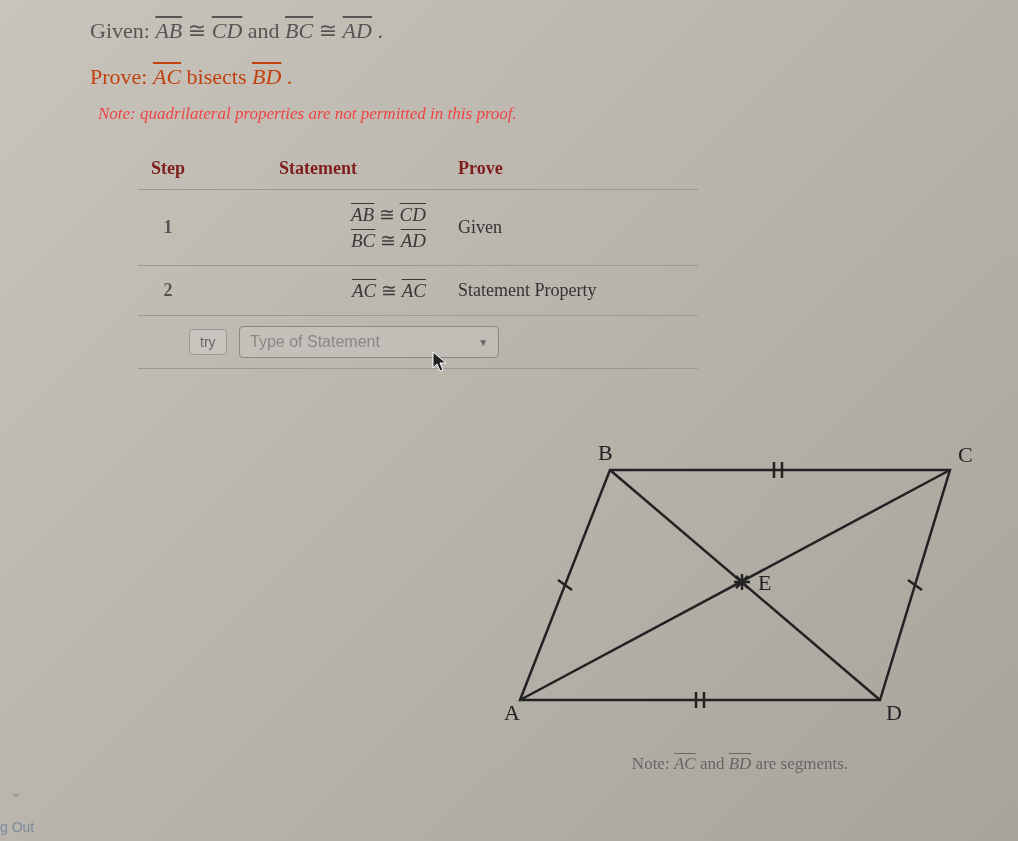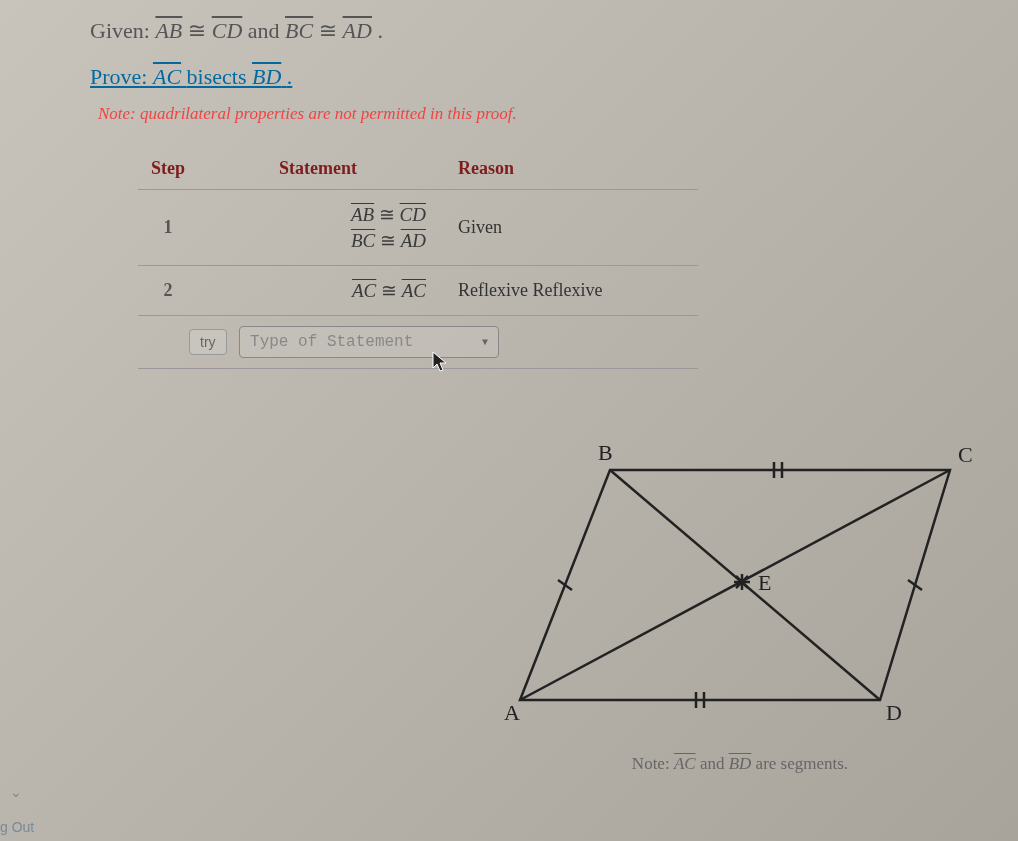--- a/index.html
+++ b/index.html
@@ -17,23 +17,22 @@
   .page {
     padding: 6px 20px 20px 90px;
   }
   .problem-text {
     font-size: 22px;
     color: #555;
     margin: 12px 0 18px 0;
   }
   .prove-text {
     font-size: 22px;
-    color: #0369a1;
+    color: #c2410c;
     margin: 20px 0 14px 0;
-    text-decoration: underline;
   }
   .note-text {
     font-size: 17px;
     color: #ef4444;
     font-style: italic;
     margin: 0 0 24px 8px;
   }
   .overline {
     text-decoration: overline;
     font-style: italic;
@@ -84,21 +83,21 @@
     border: 1px solid #888;
     border-radius: 4px;
     padding: 6px 10px;
     width: 260px;
     font-size: 16px;
     color: #888;
     background: rgba(255,255,255,0.1);
     cursor: pointer;
     margin-left: 8px;
     vertical-align: middle;
-    font-family: Liberation Mono, monospace;
+    font-family: Liberation Sans, sans-serif;
     position: relative;
   }
   .caret {
     font-size: 10px;
     color: #666;
   }
   .cursor-arrow {
     position: absolute;
     left: 192px;
     top: 24px;
@@ -157,21 +156,21 @@
     <span>.</span>
   </div>
 
   <div class="note-text">Note: quadrilateral properties are not permitted in this proof.</div>
 
   <table class="proof">
     <thead>
       <tr>
         <th class="col-step">Step</th>
         <th class="col-statement">Statement</th>
-        <th class="col-reason">Reason</th>
+        <th class="col-reason">Prove</th>
       </tr>
     </thead>
     <tbody>
       <tr>
         <td class="col-step">1</td>
         <td class="col-statement">
           <div class="statement-line">
             <span class="overline">AB</span>
             <span> ≅ </span>
             <span class="overline">CD</span>
@@ -186,21 +185,21 @@
       </tr>
       <tr>
         <td class="col-step">2</td>
         <td class="col-statement">
           <div class="statement-line">
             <span class="overline">AC</span>
             <span> ≅ </span>
             <span class="overline">AC</span>
           </div>
         </td>
-        <td class="col-reason">Reflexive Reflexive</td>
+        <td class="col-reason">Statement Property</td>
       </tr>
       <tr class="try-row">
         <td colspan="3">
           <span class="try-btn">try</span>
           <span class="type-dropdown">
             <span>Type of Statement</span>
             <span class="caret">▼</span>
             <svg class="cursor-arrow" width="18" height="22" viewBox="0 0 18 22">
               <path d="M1 1 L1 17 L5 13 L8 20 L11 19 L8 12 L14 12 Z" fill="#222" stroke="#fff" stroke-width="1"></path>
             </svg>

